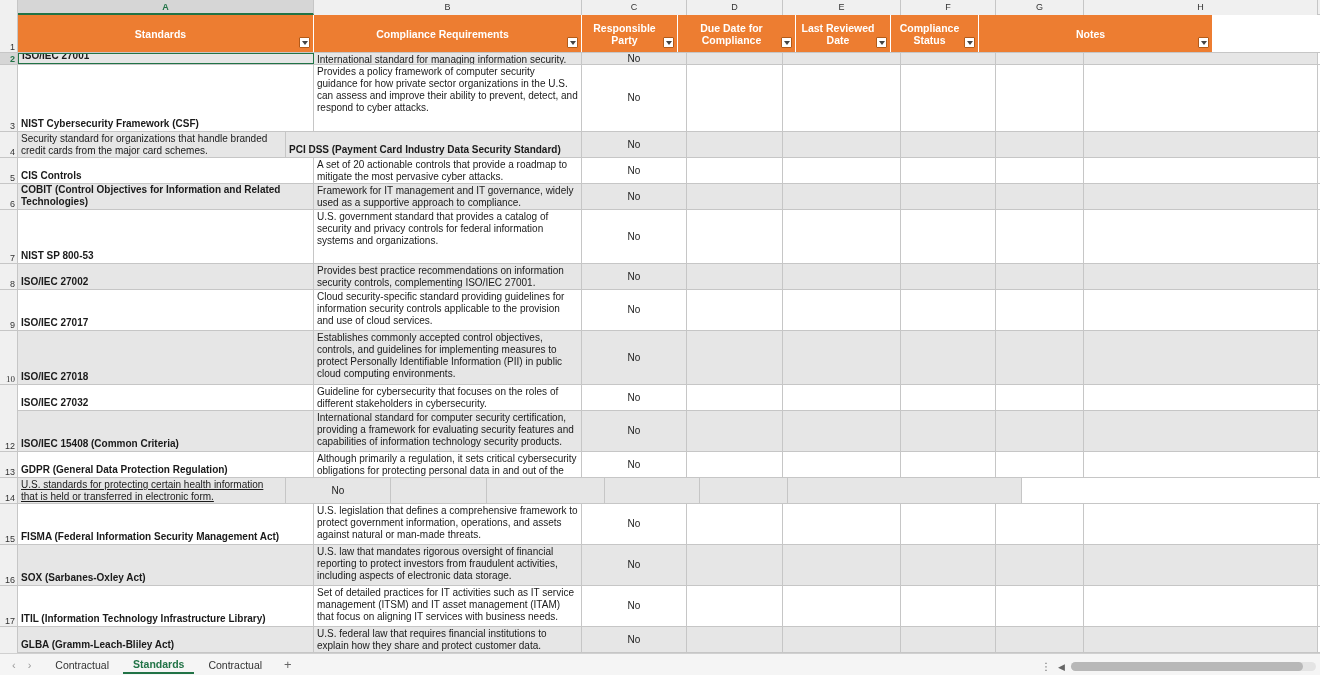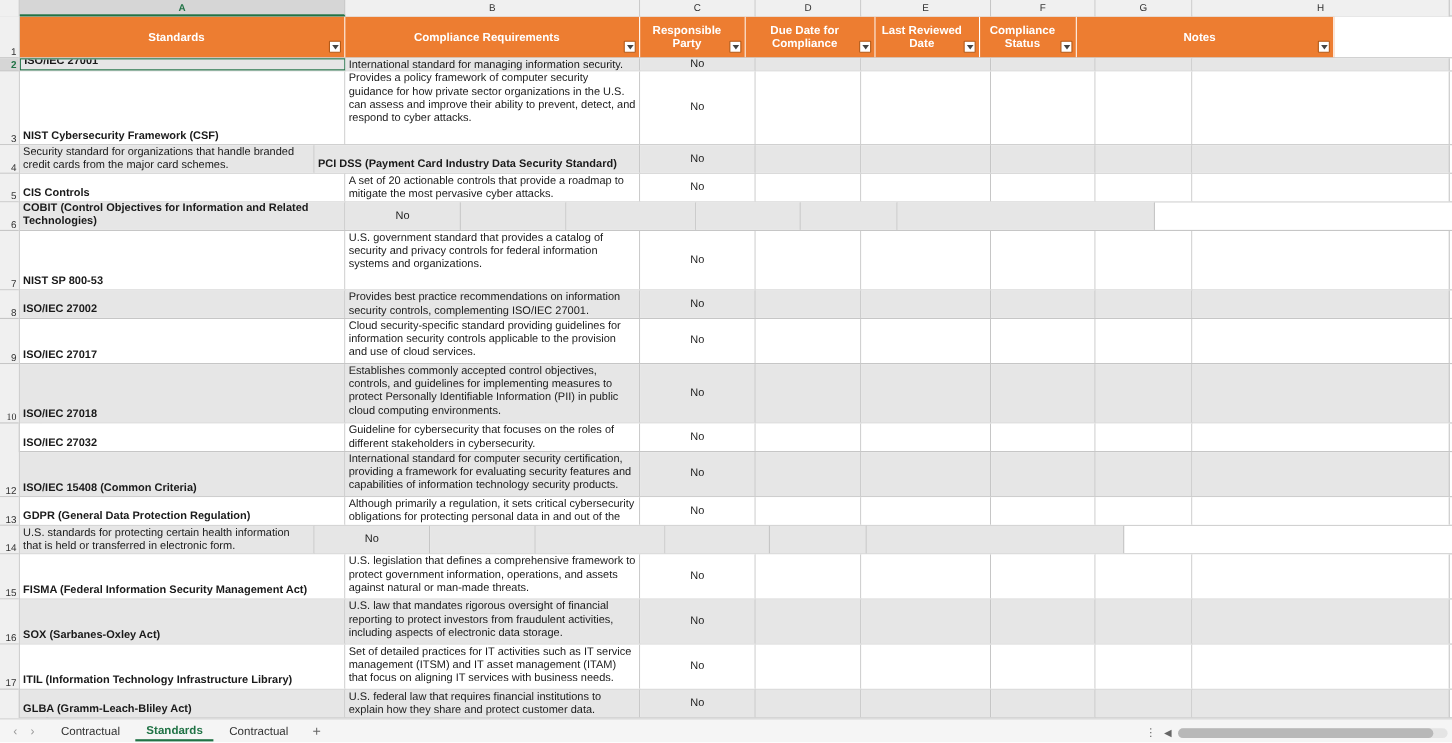--- a/index.html
+++ b/index.html
@@ -332,20 +332,21 @@
           <div class="cell b plain" style="width: 268px;">A set of 20 actionable controls that provide a roadmap to mitigate the most pervasive cyber attacks.</div>
           <div class="cell c plain" style="width: 105px;">No</div>
           <div class="cell blank plain" style="width: 96px;"></div>
           <div class="cell blank plain" style="width: 118px;"></div>
           <div class="cell blank plain" style="width: 95px;"></div>
           <div class="cell blank plain" style="width: 88px;"></div>
           <div class="cell blank plain" style="width: 234px;"></div>
         </div>
         <div class="row" style="height: 26px;">
           <div class="cell a band" style="width: 296px;">COBIT (Control Objectives for Information and Related Technologies)</div>
+          <div class="cell b band" style="width: 268px;">Framework for IT management and IT governance, widely used as a supportive approach to compliance.</div>
           <div class="cell c band" style="width: 105px;">No</div>
           <div class="cell blank band" style="width: 96px;"></div>
           <div class="cell blank band" style="width: 118px;"></div>
           <div class="cell blank band" style="width: 95px;"></div>
           <div class="cell blank band" style="width: 88px;"></div>
           <div class="cell blank band" style="width: 234px;"></div>
         </div>
         <div class="row" style="height: 54px;">
           <div class="cell a plain" style="width: 296px;">NIST SP 800-53</div>
           <div class="cell b plain" style="width: 268px;">U.S. government standard that provides a catalog of security and privacy controls for federal information systems and organizations.</div>
@@ -410,21 +411,21 @@
           <div class="cell a plain" style="width: 296px;">GDPR (General Data Protection Regulation)</div>
           <div class="cell b plain" style="width: 268px;">Although primarily a regulation, it sets critical cybersecurity obligations for protecting personal data in and out of the EU.</div>
           <div class="cell c plain" style="width: 105px;">No</div>
           <div class="cell blank plain" style="width: 96px;"></div>
           <div class="cell blank plain" style="width: 118px;"></div>
           <div class="cell blank plain" style="width: 95px;"></div>
           <div class="cell blank plain" style="width: 88px;"></div>
           <div class="cell blank plain" style="width: 234px;"></div>
         </div>
         <div class="row" style="height: 26px;">
-          <div class="cell b band" style="width: 268px;">U.S. standards for protecting certain health information that is held or transferred in electronic form.</div>
+          <div class="cell b band" style="width: 268px; text-decoration: underline;">U.S. standards for protecting certain health information that is held or transferred in electronic form.</div>
           <div class="cell c band" style="width: 105px;">No</div>
           <div class="cell blank band" style="width: 96px;"></div>
           <div class="cell blank band" style="width: 118px;"></div>
           <div class="cell blank band" style="width: 95px;"></div>
           <div class="cell blank band" style="width: 88px;"></div>
           <div class="cell blank band" style="width: 234px;"></div>
         </div>
         <div class="row" style="height: 41px;">
           <div class="cell a plain" style="width: 296px;">FISMA (Federal Information Security Management Act)</div>
           <div class="cell b plain" style="width: 268px;">U.S. legislation that defines a comprehensive framework to protect government information, operations, and assets against natural or man-made threats.</div>

